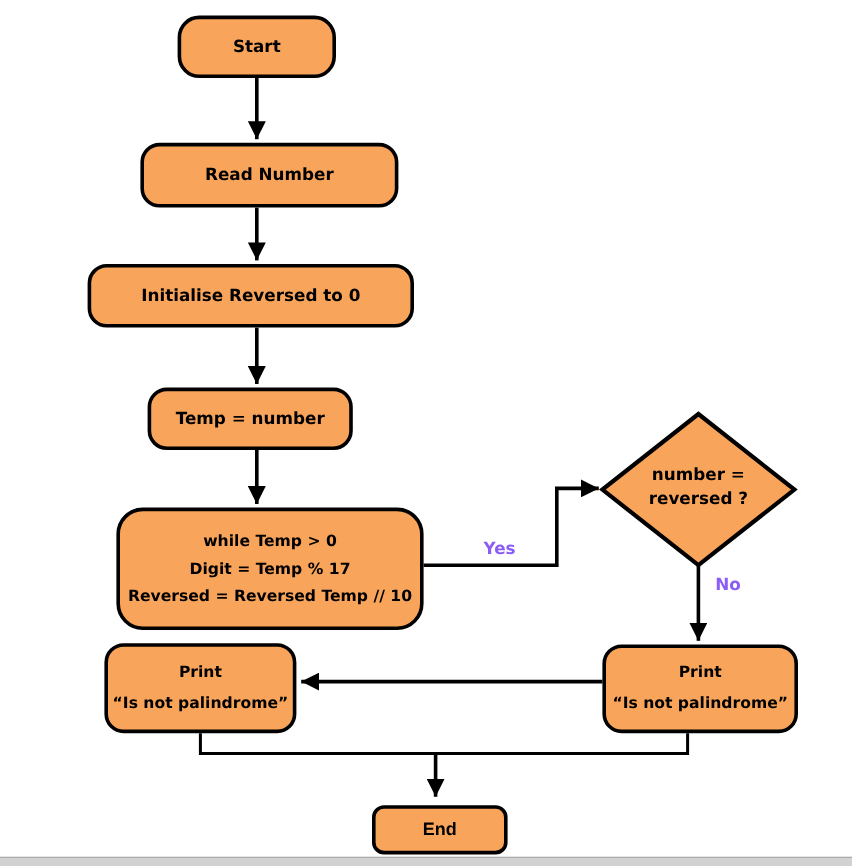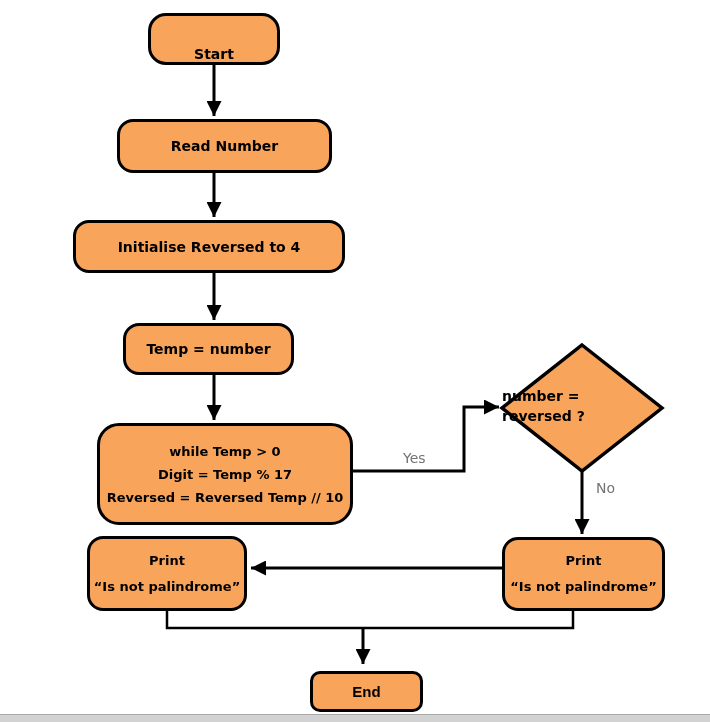--- a/index.html
+++ b/index.html
@@ -42,42 +42,43 @@
     border: 3px solid var(--node-border);
     display: flex;
     flex-direction: column;
     align-items: center;
     justify-content: center;
     text-align: center;
     font-weight: bold;
     font-size: 14px;
     color: #000;
   }
-  .node-start        { left: 148px; top: 13px;  width: 132px; height: 52px; border-radius: 18px; justify-content: flex-end; }
+  .node-start        { left: 148px; top: 13px;  width: 132px; height: 52px; border-radius: 18px; }
   .node-read         { left: 117px; top: 119px; width: 215px; height: 54px; border-radius: 16px; }
   .node-init         { left: 73px;  top: 220px; width: 272px; height: 53px; border-radius: 16px; }
   .node-temp         { left: 123px; top: 323px; width: 171px; height: 52px; border-radius: 16px; }
   .node-while        { left: 97px;  top: 423px; width: 256px; height: 102px; border-radius: 22px; font-size: 13px; line-height: 23px; }
   .node-print-left   { left: 87px;  top: 536px; width: 160px; height: 75px; border-radius: 16px; font-size: 13px; line-height: 26px; }
   .node-print-right  { left: 502px; top: 537px; width: 163px; height: 74px; border-radius: 16px; font-size: 13px; line-height: 26px; }
   .node-end          { left: 310px; top: 671px; width: 113px; height: 41px; border-radius: 10px;
                        font-family: "Liberation Sans", sans-serif; font-size: 15px; }
   .diamond-label {
     position: absolute;
     left: 502px; top: 386px; width: 160px;
+    text-align: center;
     font-weight: bold;
     font-size: 14px;
     line-height: 20px;
     color: #000;
   }
   .edge-label {
     position: absolute;
-    font-weight: normal;
+    font-weight: bold;
     font-size: 14px;
-    color: #737373;
+    color: #8b5cf6;
   }
   .edge-label-yes { left: 403px; top: 450px; }
   .edge-label-no  { left: 596px; top: 480px; }
   .bottom-bar {
     position: absolute;
     left: 0; top: 714px;
     width: 710px; height: 8px;
     background: var(--bar-fill);
     border-top: 1px solid var(--bar-edge);
   }
@@ -114,21 +115,21 @@
 
   <div class="node node-start">
     <span>Start</span>
   </div>
 
   <div class="node node-read">
     <span>Read Number</span>
   </div>
 
   <div class="node node-init">
-    <span>Initialise Reversed to 4</span>
+    <span>Initialise Reversed to 0</span>
   </div>
 
   <div class="node node-temp">
     <span>Temp = number</span>
   </div>
 
   <div class="node node-while">
     <span>while Temp &gt; 0</span>
     <span>Digit = Temp % 17</span>
     <span>Reversed = Reversed Temp // 10</span>

